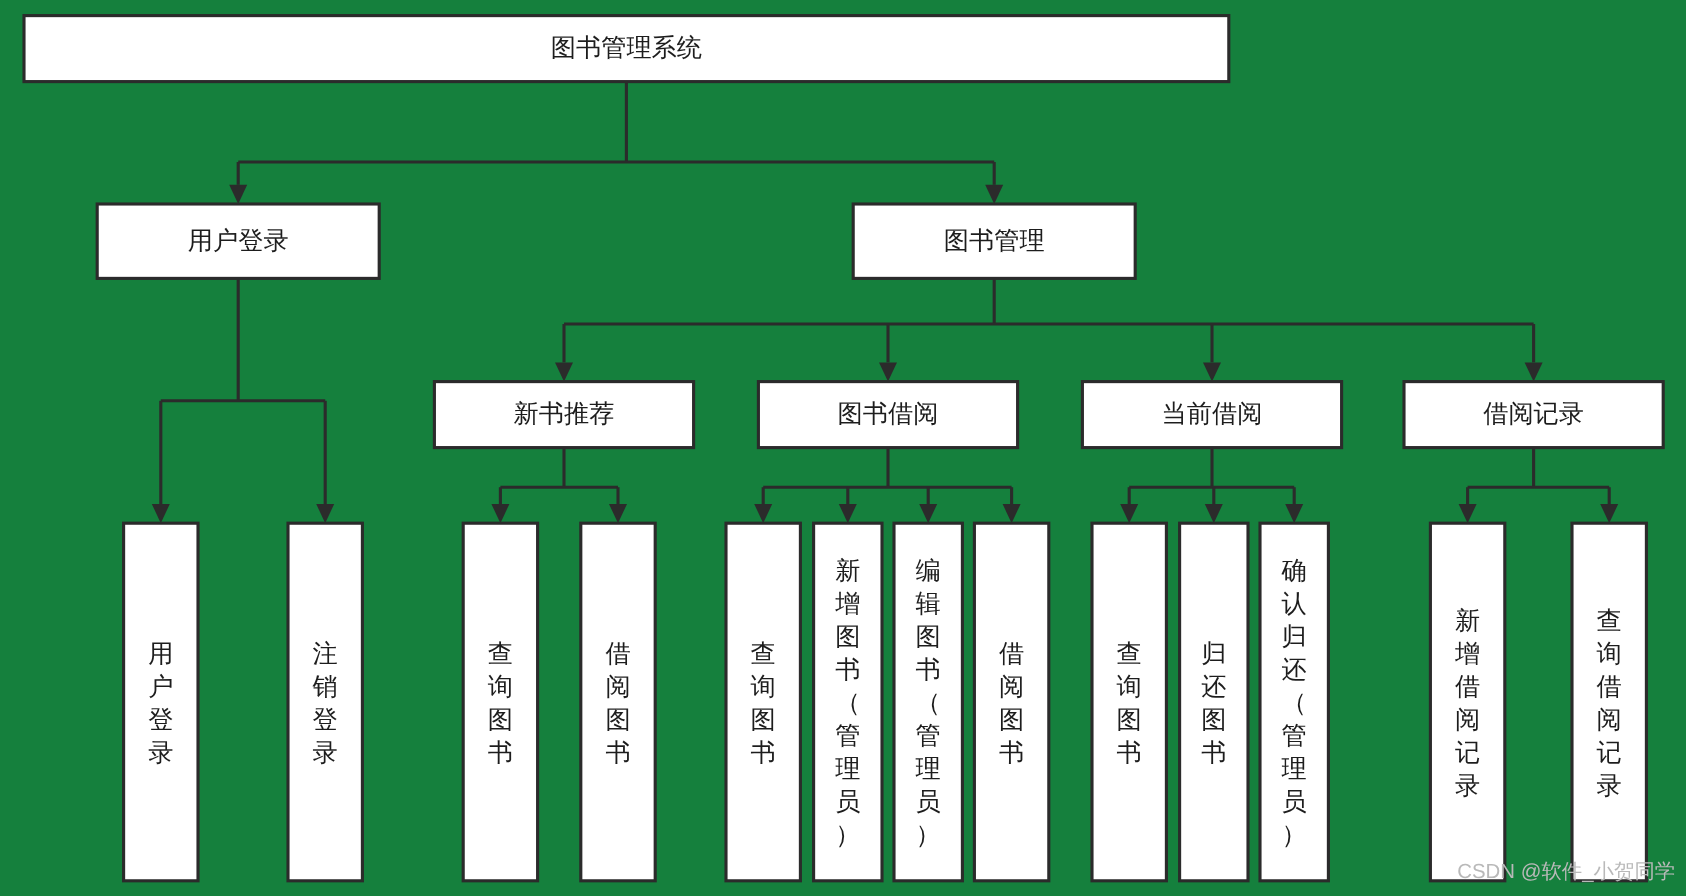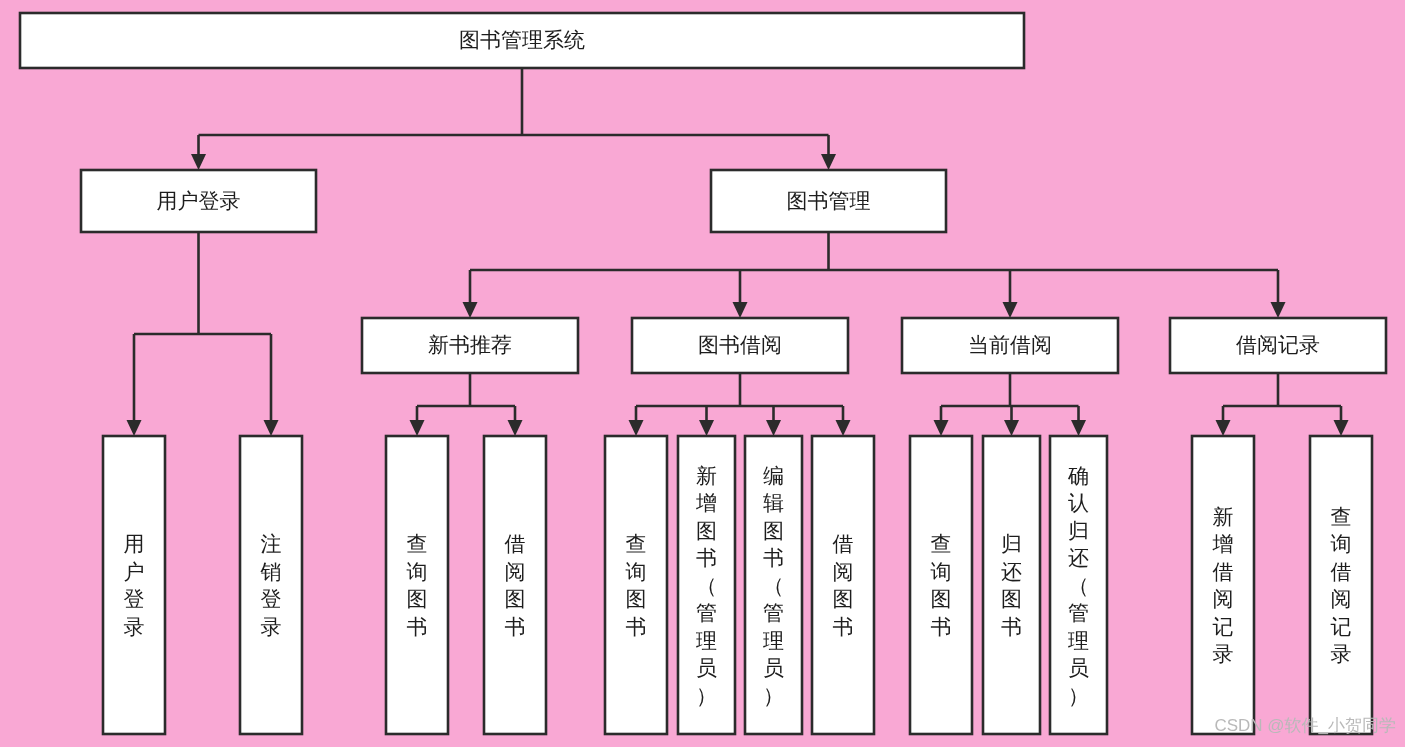--- a/index.html
+++ b/index.html
@@ -8,21 +8,21 @@
     padding: 0;
     background: #ffffff;
   }
   body {
     font-family: "Liberation Sans", "DejaVu Sans", sans-serif;
   }
   #diagram-root {
     position: relative;
     width: 1405px;
     height: 747px;
-    background: #f9a8d4;
+    background: #15803d;
     overflow: hidden;
   }
   svg.diagram-canvas {
     position: absolute;
     left: 0;
     top: 0;
     width: 1405px;
     height: 747px;
     display: block;
   }

